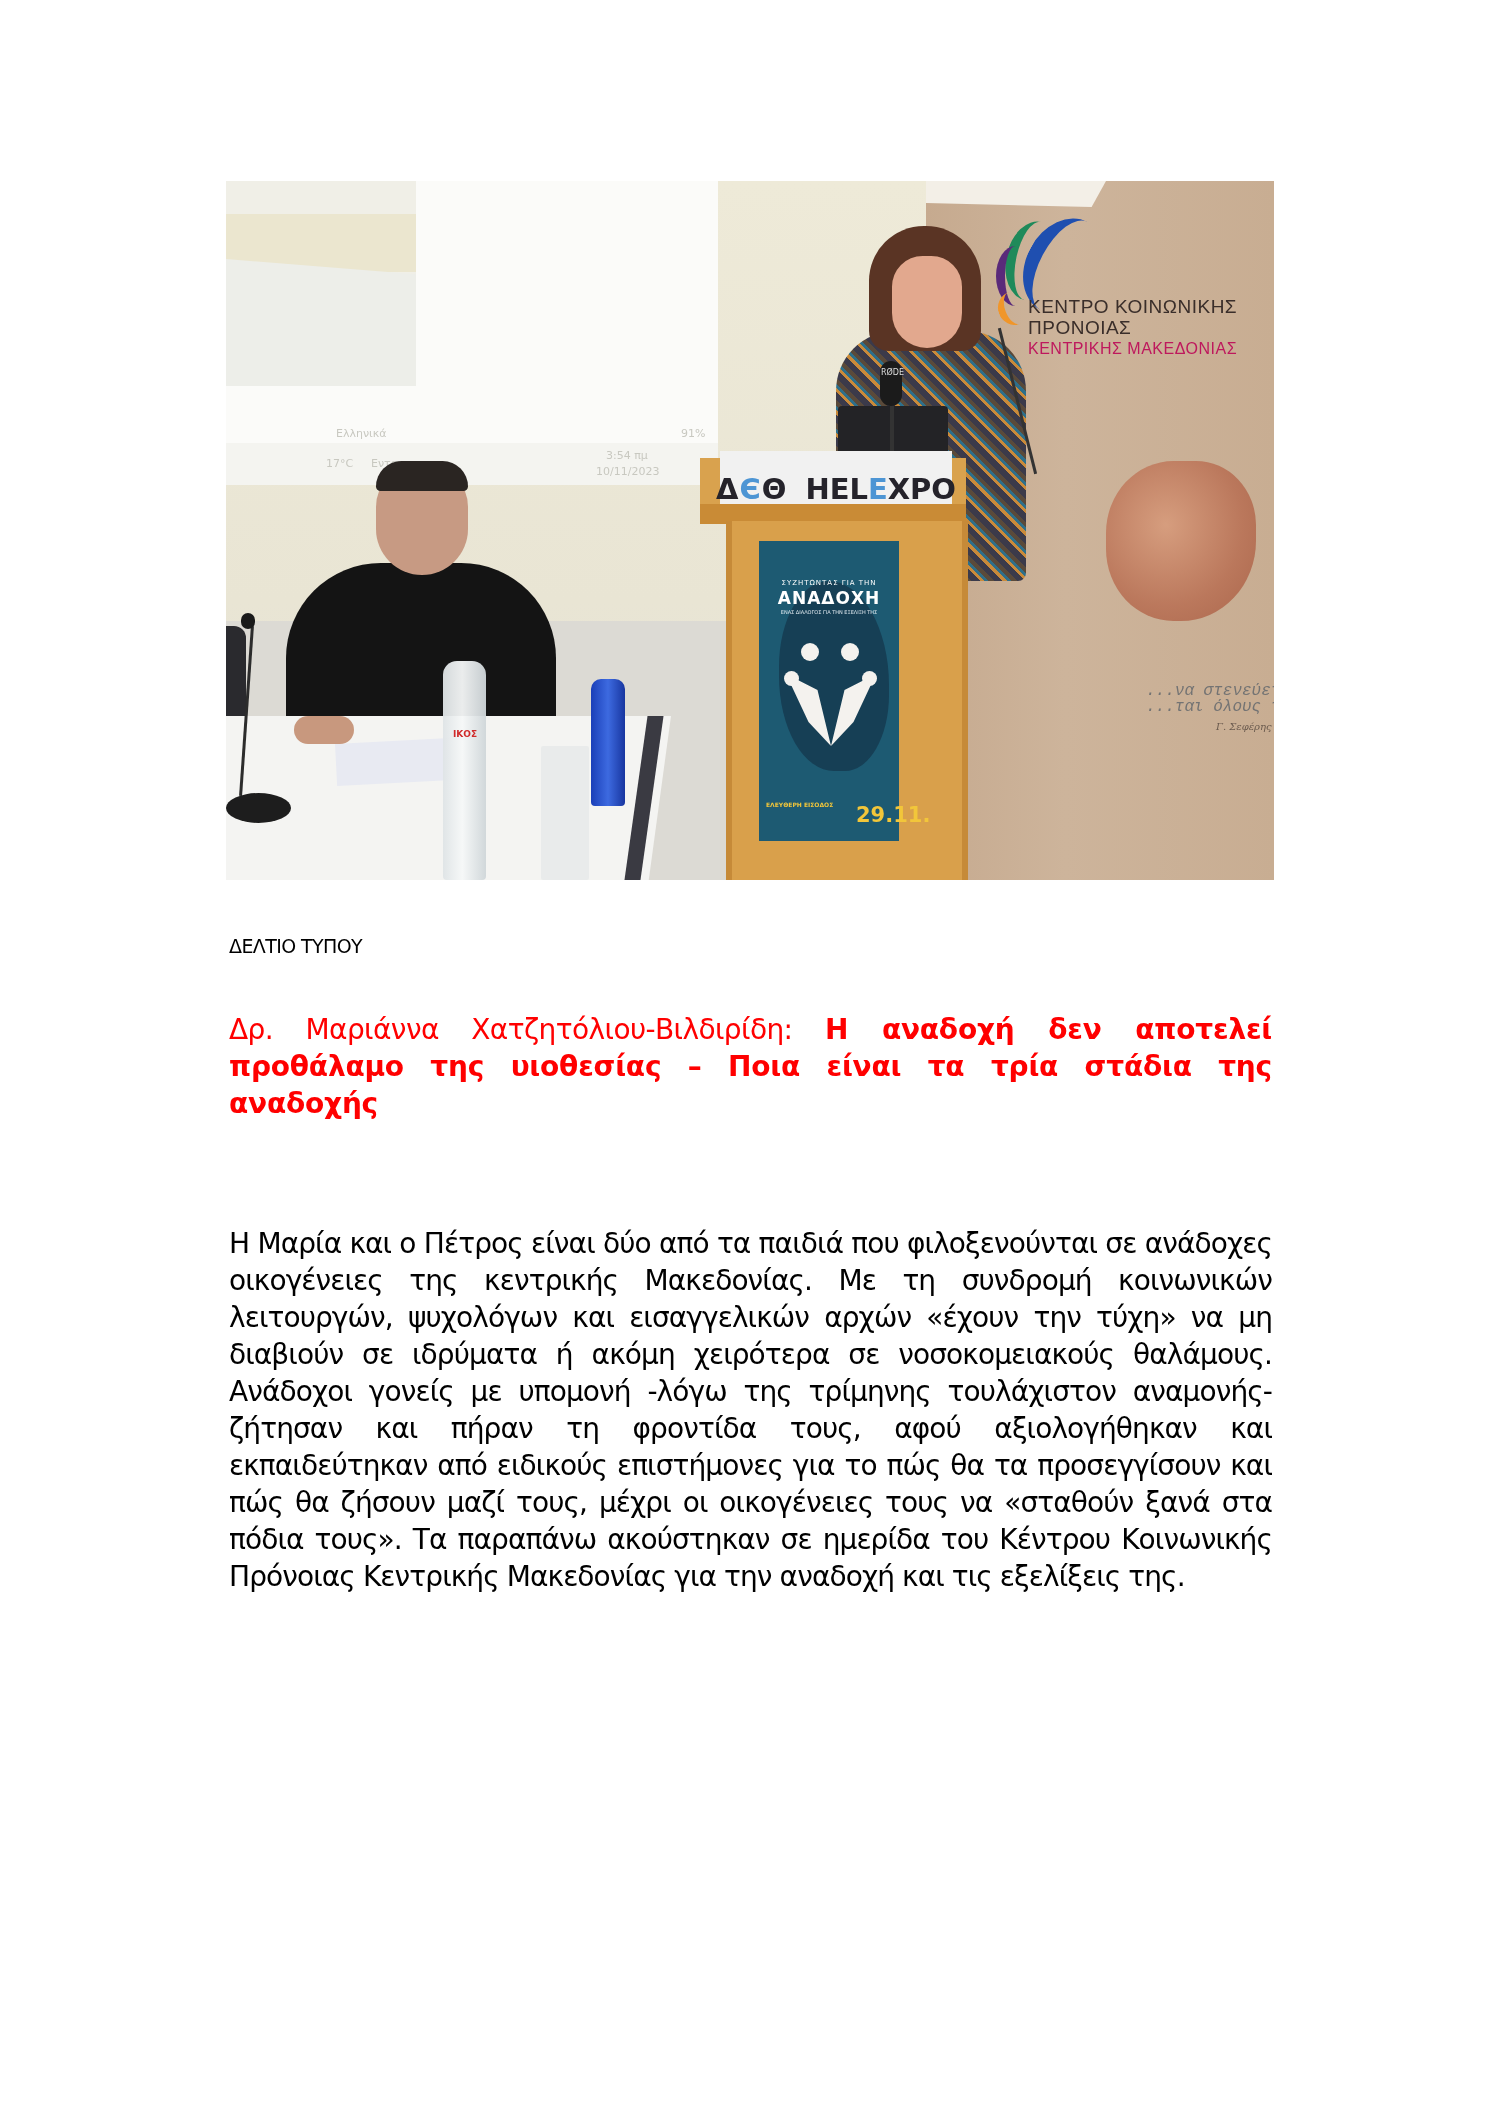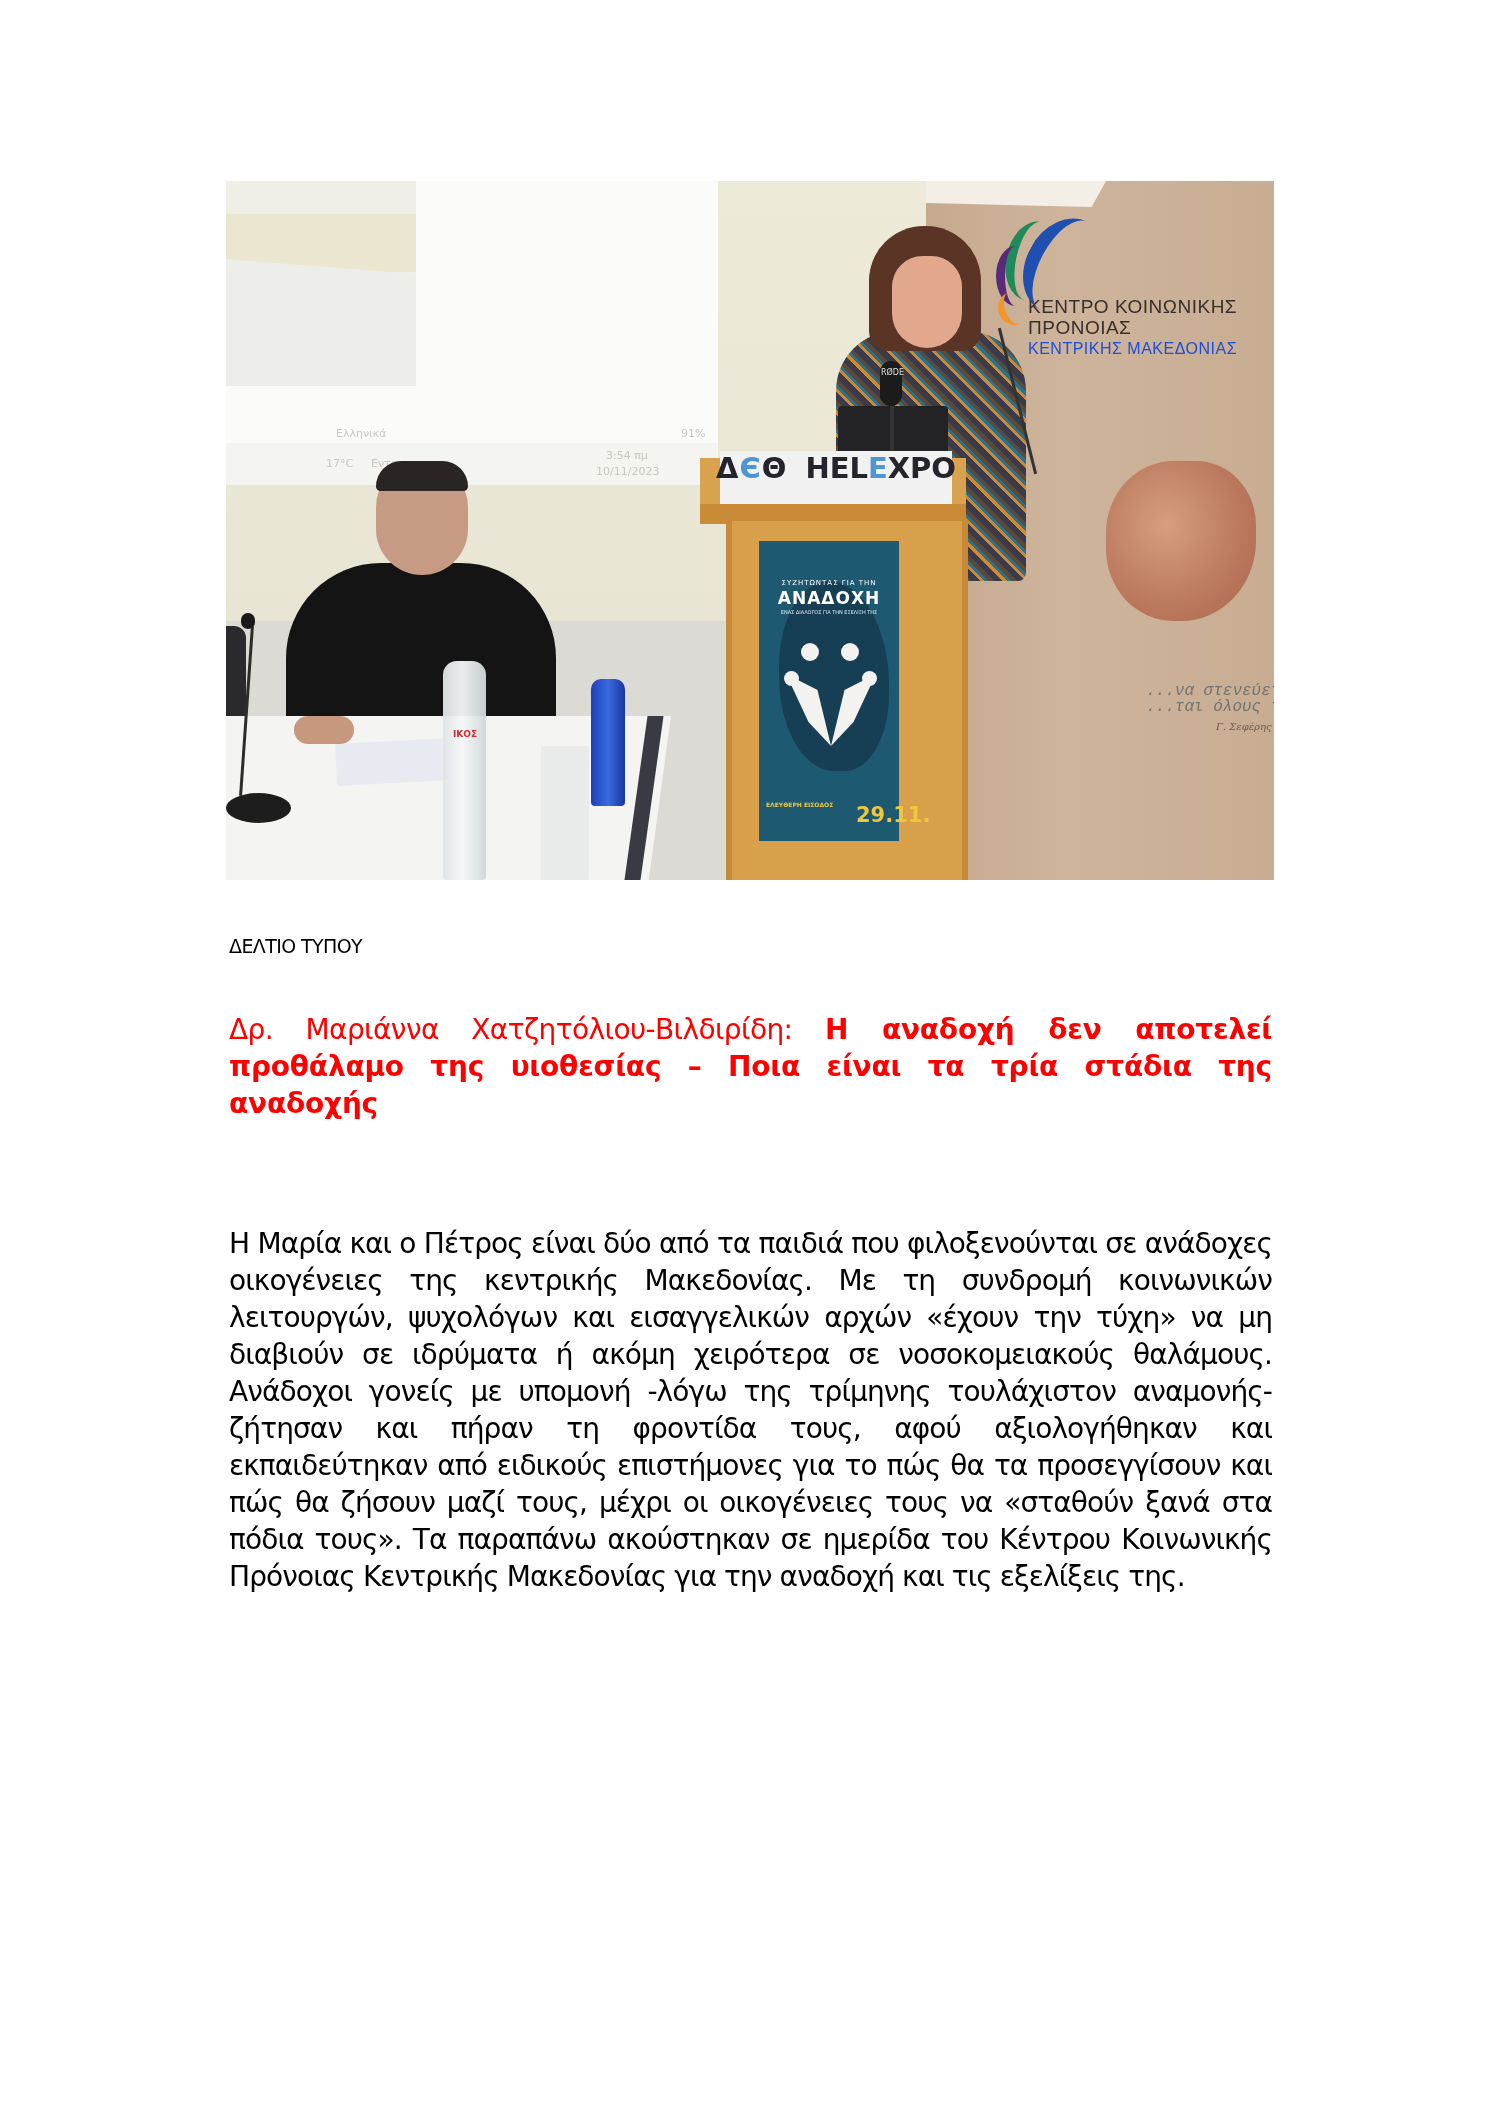--- a/index.html
+++ b/index.html
@@ -20,21 +20,21 @@
   .screen-taskbar { left: 0; top: 262px; width: 492px; height: 42px; background: #f4f4f0; }
   .screen-text { font-size: 11px; color: #c8c8c0; white-space: nowrap; }
 
   .banner { left: 700px; top: 0; width: 348px; height: 699px; background: #c9ae94;
             background: linear-gradient(90deg, #c6aa8f, #cdb49b 40%, #c8ad92); }
   .banner-top { left: 700px; top: 0; width: 180px; height: 26px; background: #f3efe7;
                 clip-path: polygon(0 0, 100% 0, 92% 100%, 0 85%); }
   .logo-arc { border-radius: 50%; border-style: solid; border-color: transparent; }
   .banner-title { left: 802px; top: 115px; color: #3a2e2a; font-family: "Liberation Sans", sans-serif;
                   font-size: 19px; line-height: 21px; letter-spacing: 0.5px; white-space: nowrap; }
-  .banner-sub { left: 802px; top: 159px; color: #1d4ed8; font-family: "Liberation Sans", sans-serif;
+  .banner-sub { left: 802px; top: 159px; color: #be185d; font-family: "Liberation Sans", sans-serif;
                 font-size: 16px; letter-spacing: 0.5px; white-space: nowrap; }
   .banner-hands { left: 880px; top: 280px; width: 150px; height: 160px; border-radius: 45% 40% 50% 45%;
                   background: radial-gradient(ellipse at 40% 40%, #d89a7a, #b86e52 60%, #a55a40); opacity: .85; }
   .banner-quote { left: 920px; top: 502px; color: #737373; font-family: Liberation Mono, monospace;
                   font-size: 16px; line-height: 16px; font-style: italic; white-space: nowrap; }
   .banner-quote-author { left: 990px; top: 540px; color: #6a5a4e; font-family: "DejaVu Serif", serif;
                          font-size: 10px; font-style: italic; white-space: nowrap; }
 
   
   .woman-body { left: 610px; top: 150px; width: 190px; height: 250px; border-radius: 60px 60px 8px 8px;
@@ -45,21 +45,21 @@
                 background: #e2a88e; }
   .laptop { left: 612px; top: 225px; width: 110px; height: 72px; background: #232326; border-radius: 4px; }
   .mic-r { left: 654px; top: 180px; width: 22px; height: 45px; border-radius: 11px; background: #1b1b1b; }
   .mic-r-label { left: 655px; top: 187px; font-size: 8px; color: #ddd; }
   .mic-stem { left: 664px; top: 220px; width: 4px; height: 75px; background: #333; }
   .mic-stem2 { left: 790px; top: 145px; width: 3px; height: 150px; background: #333; transform: rotate(-14deg); }
 
   
   .podium-top { left: 474px; top: 277px; width: 266px; height: 48px; background: #d9a24e; }
   .podium-sign { left: 494px; top: 270px; width: 232px; height: 55px; background: #f1f1f1;
-                 display: flex; align-items: flex-start; justify-content: center; gap: 18px; }
+                 display: flex; align-items: flex-end; justify-content: center; gap: 18px; }
   .sign-deth { font-family: "DejaVu Sans", sans-serif; font-weight: bold; font-size: 29px; color: #25232b; letter-spacing: 1px; }
   .sign-deth .mid { color: #4d95d4; }
   .sign-helexpo { font-family: "DejaVu Sans", sans-serif; font-weight: bold; font-size: 29px; color: #25232b; }
   .sign-helexpo .e { color: #4d95d4; }
   .podium-ledge { left: 474px; top: 323px; width: 266px; height: 20px; background: #c98b36; }
   .podium-body { left: 500px; top: 340px; width: 230px; height: 359px; background: #d9a04b;
                  border-left: 6px solid #c68a38; border-right: 6px solid #c68a38; }
   .poster { left: 533px; top: 360px; width: 140px; height: 300px; background: #1d5a72; }
   .poster-blob { left: 553px; top: 400px; width: 110px; height: 190px; background: #163f55; border-radius: 45% 55% 40% 50%; }
   .poster-kicker { left: 553px; top: 398px; width: 100px; text-align: center; color: #fff; font-size: 7px; letter-spacing: 1px; white-space: nowrap; }

